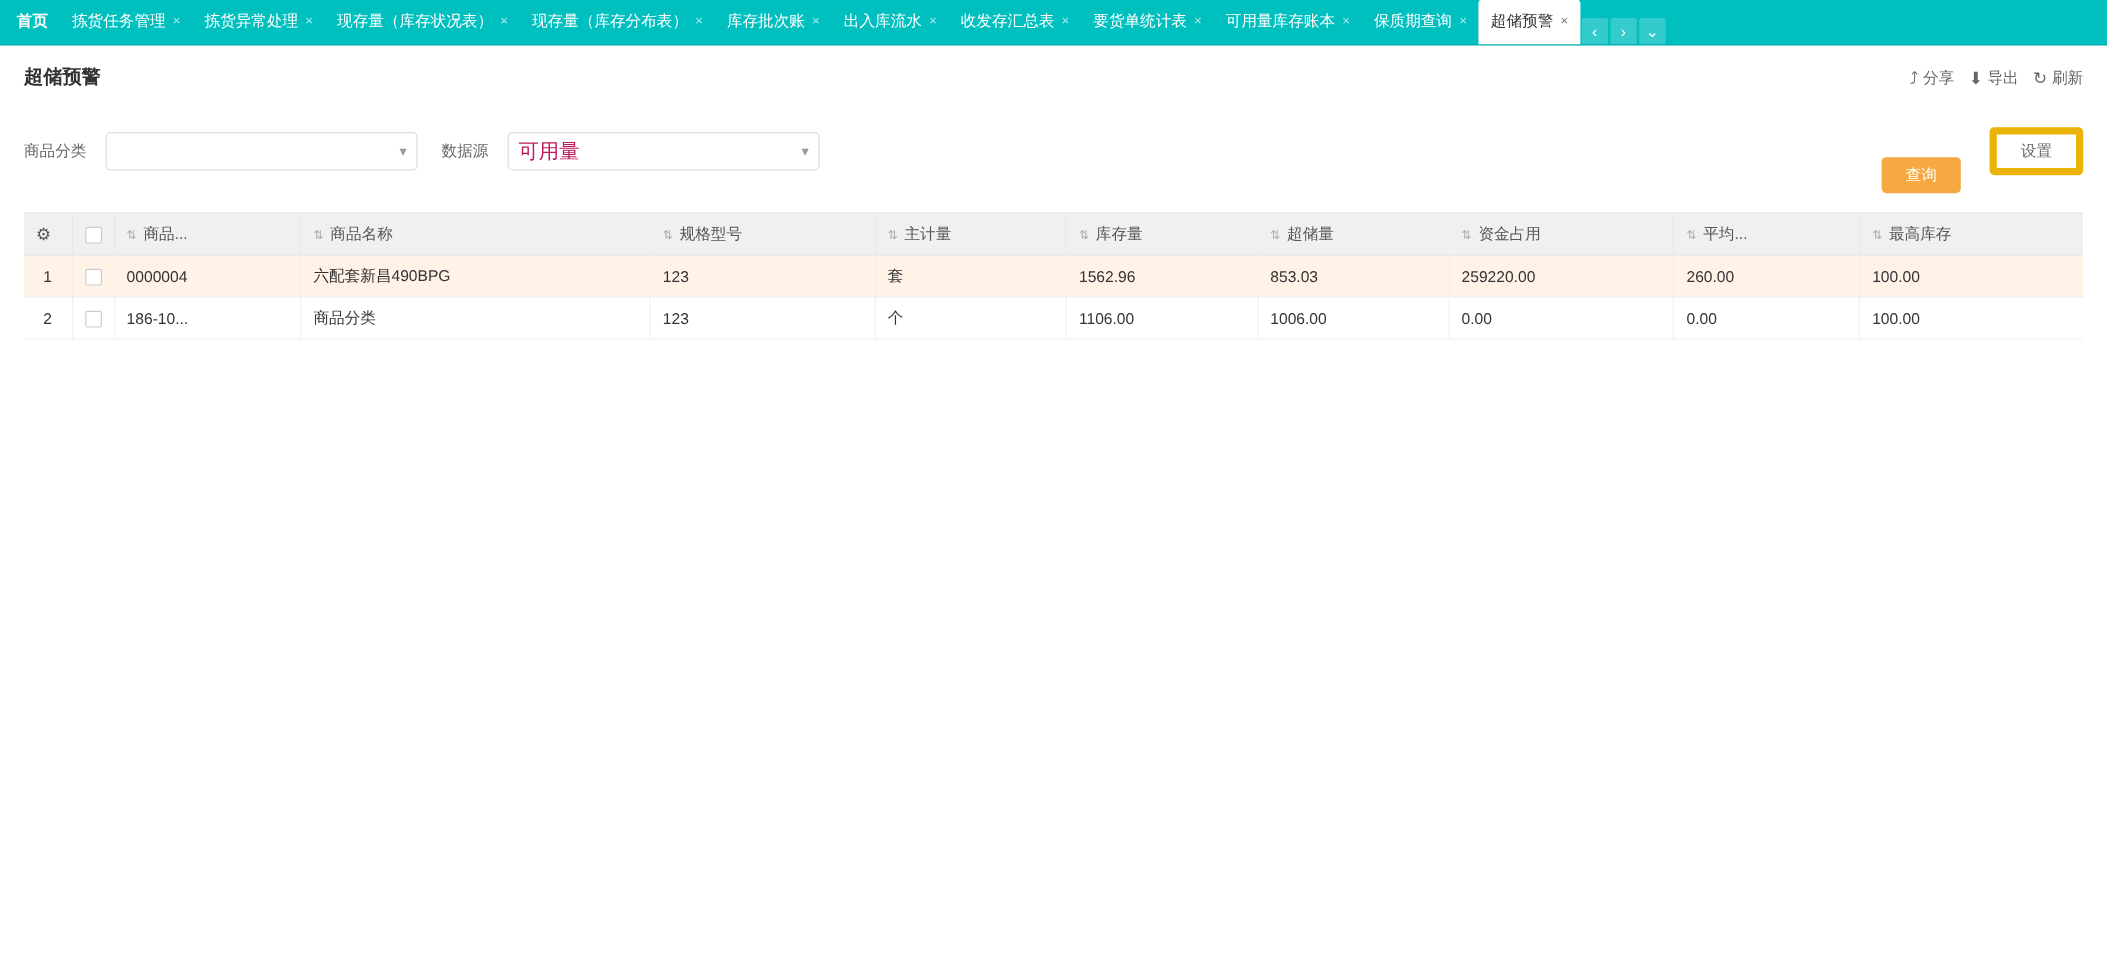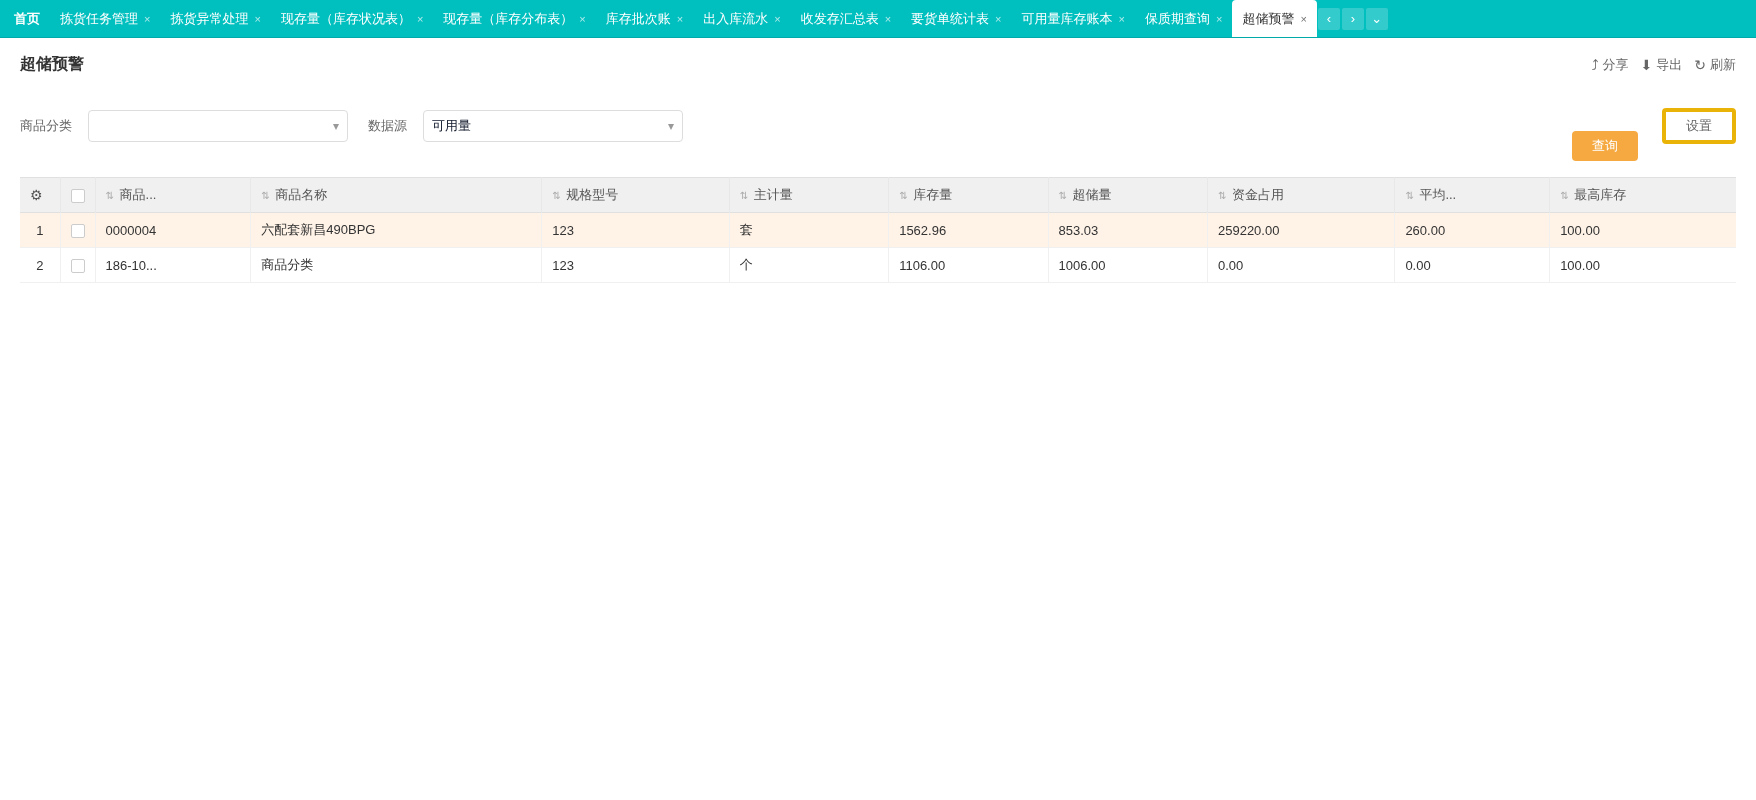--- a/index.html
+++ b/index.html
@@ -1,21 +1,21 @@
 <!DOCTYPE html>
 <html><head>
   <meta charset="utf-8">
   <style>
     * { box-sizing: border-box; margin: 0; padding: 0; }
     body { font-family: "Microsoft YaHei", Arial, sans-serif; font-size: 13px; background: #f5f5f5; color: #333; overflow-x: hidden; }
 
     
     .top-nav {
       display: flex;
-      align-items: center;
+      align-items: flex-end;
       background: #00bfbf;
       height: 38px;
       padding: 0 4px;
       overflow: hidden;
       border-bottom: 1px solid #00aaaa;
     }
     .nav-item {
       display: flex;
       align-items: center;
       padding: 0 10px;
@@ -105,37 +105,37 @@
       align-items: center;
       border: 1px solid #ddd;
       border-radius: 4px;
       padding: 4px 8px;
       min-width: 260px;
       height: 32px;
       cursor: pointer;
       background: #fff;
       justify-content: space-between;
     }
-    .filter-select-text { color: #0f172a; font-size: 13px; }
+    .filter-select-text { color: #be185d; font-size: 17px; }
     .filter-chevron { color: #999; font-size: 12px; }
     .btn-query {
       background: #f5a940;
       color: #fff;
       border: none;
       border-radius: 4px;
       padding: 6px 20px;
       cursor: pointer;
       font-size: 13px;
       margin-left: auto;
       margin-top: 40px;
     }
     .btn-settings {
       background: #fff;
       color: #666;
-      border: 4px solid #eab308;
+      border: 6px solid #eab308;
       border-radius: 4px;
       padding: 5px 20px;
       cursor: pointer;
       font-size: 13px;
       margin-left: 4px;
     }
 
     
     .data-table {
       width: 100%;

